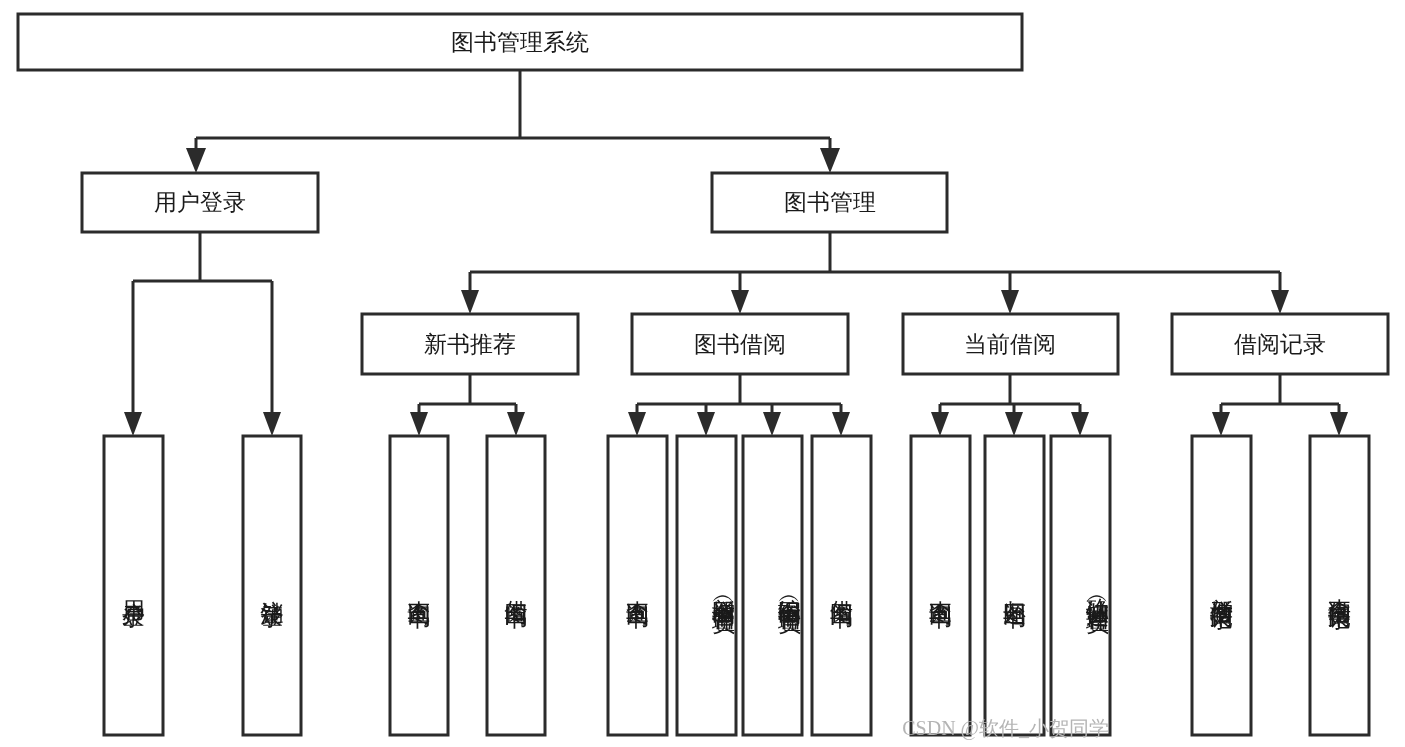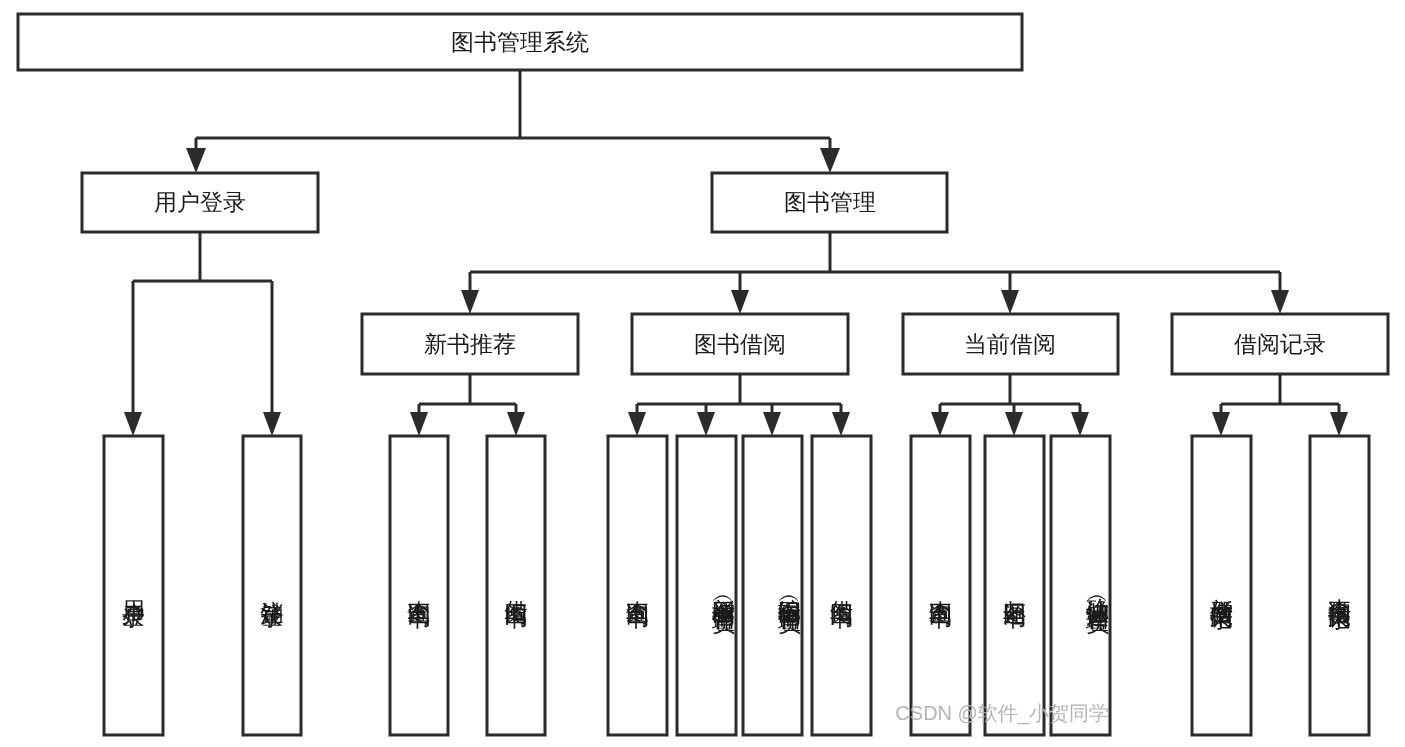--- a/index.html
+++ b/index.html
@@ -57,22 +57,22 @@
     line-height: 1.08;
     color: #1a1a1a;
     letter-spacing: 2px;
     white-space: nowrap;
     pointer-events: none;
     text-align: center;
   }
   .watermark {
     position: absolute;
     right: 8px;
-    bottom: 20px;
-    font-family: Liberation Sans, sans-serif;
+    bottom: 5px;
+    font-family: Liberation Serif, serif;
     font-size: 20px;
     color: #b4b4b4;
     white-space: nowrap;
   }
 </style>
 </head>
 <body>
 
 <div id="chart-root">
 

